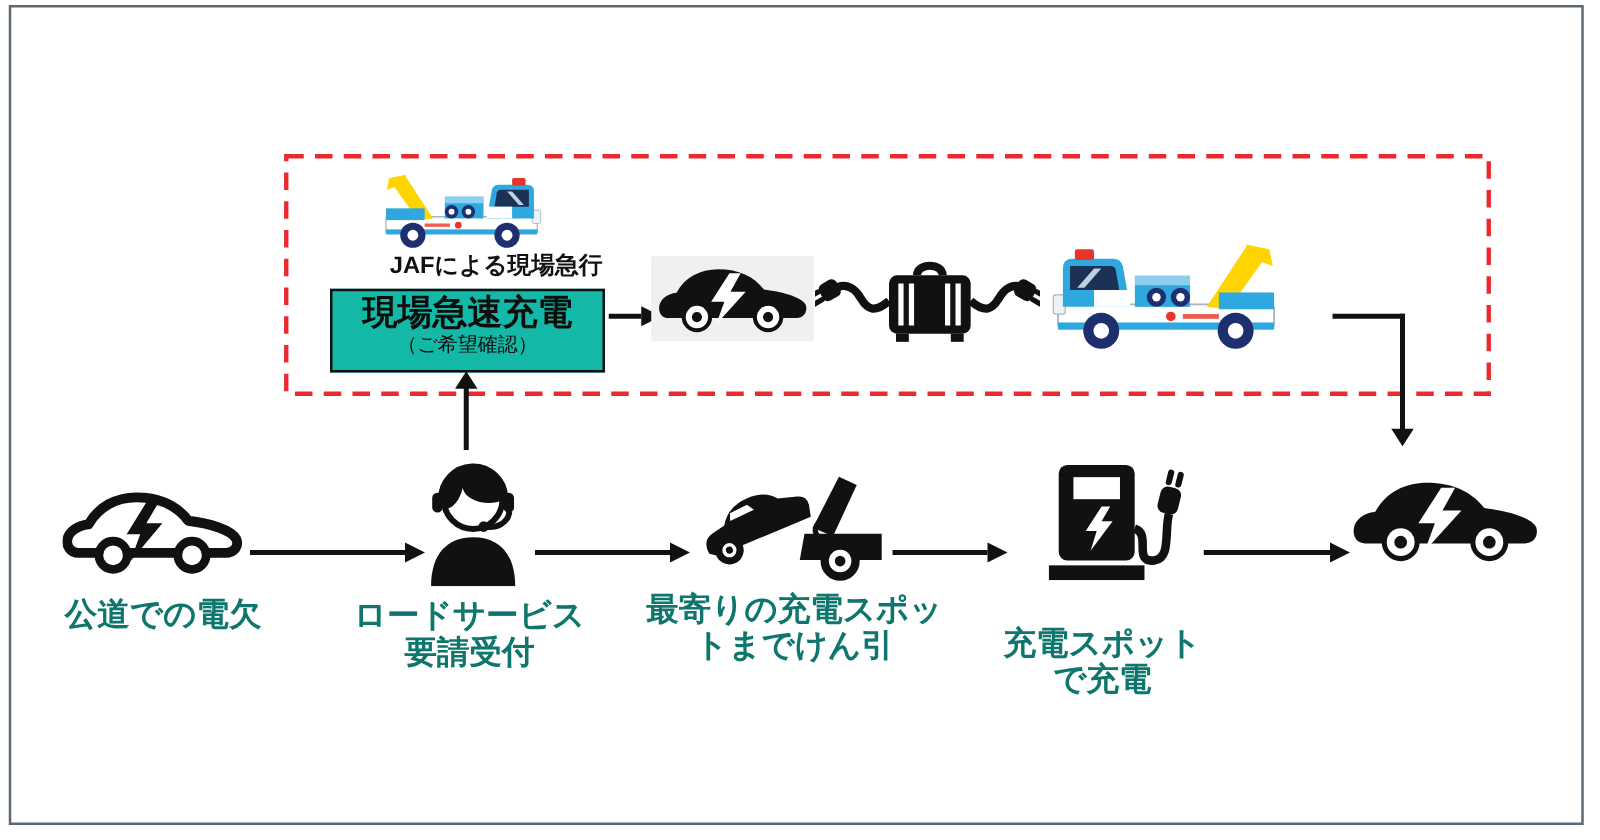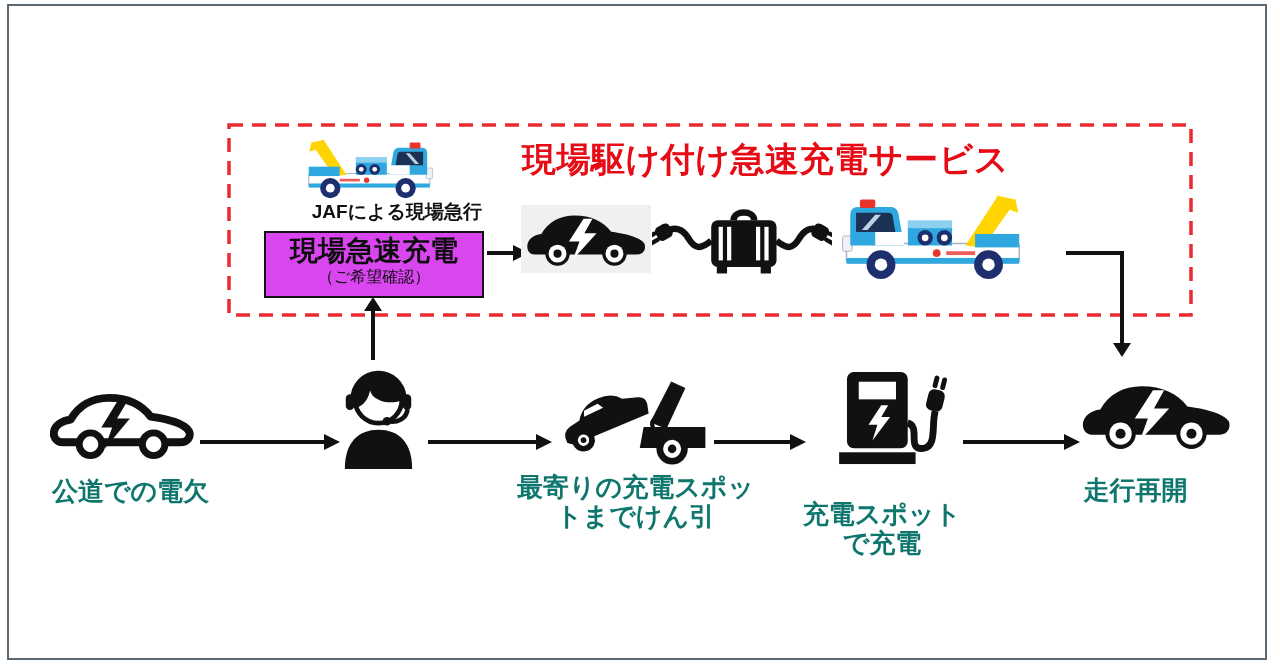--- a/index.html
+++ b/index.html
@@ -8,21 +8,21 @@
   .frame{position:absolute;left:7px;top:4px;width:1260px;height:656px;
          border:2px solid #5d6875;box-sizing:border-box;background:#fff;}
   .abs{position:absolute;}
   
   .dashed-box{left:226px;top:122px;width:968px;height:196px;}
   
   .service-title{left:498px;top:137px;width:535px;text-align:center;
     font-size:34px;font-weight:700;color:#e60b15;letter-spacing:0.5px;}
   .truck-caption{left:272px;top:199px;width:210px;text-align:right;
     font-size:19px;font-weight:700;color:#111;}
-  .option-box{left:264px;top:231px;width:220px;height:67px;background:#d946ef;
+  .option-box{left:264px;top:231px;width:220px;height:67px;background:#14b8a6;
     border:2.5px solid #111;box-sizing:border-box;text-align:center;
     font-family:"Liberation Serif","DejaVu Serif",serif;}
   .option-line1{font-size:28px;font-weight:700;line-height:1.2;margin-top:1px;}
   .option-line2{font-size:16px;line-height:1.1;}
   .step-label{font-size:26px;font-weight:700;line-height:1.1;text-align:center;
     white-space:pre-line;color:#0f766e;}
   
   .harrow{height:3.5px;background:#111;}
   .harrow::after{content:"";position:absolute;left:100%;top:50%;transform:translateY(-50%);
     width:0;height:0;border-left:16px solid #111;border-top:8px solid transparent;border-bottom:8px solid transparent;}
@@ -68,21 +68,20 @@
         <circle cx="162" cy="88" r="15" fill="#1d2f6e"></circle>
           <circle cx="162" cy="88" r="6.5" fill="#fff"></circle>
       </g>
     </defs>
   </svg>
 
   <svg class="abs dashed-box" viewBox="0 0 968 196">
     <rect x="3" y="3" width="962" height="190" fill="none" stroke="#ea2a2f" stroke-width="3.5" stroke-dasharray="14 9"></rect>
   </svg>
 
-  <div class="abs service-title">現場駆け付け急速充電サービス</div>
 
   <svg class="abs" style="left:302px;top:129px;width:140px;height:74px" viewBox="0 0 200 110">
     <use href="#jaf-truck" transform="translate(200,0) scale(-1,1)"></use>
   </svg>
   <div class="abs truck-caption">JAFによる現場急行</div>
 
   <div class="abs option-box">
     <div class="option-line1">現場急速充電</div>
     <div class="option-line2">（ご希望確認）</div>
   </div>
@@ -151,20 +150,22 @@
   <svg class="abs" style="left:330px;top:368px;width:97px;height:101px" viewBox="0 0 100 108">
     <path d="M14 108 C14 80 28 66 50 66 C72 66 86 80 86 108 Z" fill="#111"></path>
     <circle cx="50" cy="34" r="25" fill="#fff" stroke="#111" stroke-width="5"></circle>
     <path d="M27 42 C22 20 36 7 52 8 C68 9 78 20 76 34 C64 40 44 36 41 24 C39 34 33 41 27 42 Z" fill="#111"></path>
     <path d="M23 34 A27 27 0 0 1 77 32" fill="none" stroke="#111" stroke-width="6"></path>
     <rect x="15" y="28" width="9" height="17" rx="4.5" fill="#111"></rect>
     <rect x="76" y="28" width="9" height="17" rx="4.5" fill="#111"></rect>
     <path d="M81 44 C80 54 70 59 60 57" fill="none" stroke="#111" stroke-width="5"></path>
     <circle cx="59" cy="57" r="4.5" fill="#111"></circle>
   </svg>
+  <div class="abs step-label" style="left:268px;top:478px;width:215px">ロードサービス
+要請受付</div>
 
   <div class="abs harrow" style="left:428px;top:440px;width:108px"></div>
 
   <svg class="abs" style="left:560px;top:370px;width:152px;height:95px" viewBox="0 0 160 100">
     <g transform="rotate(-20 50 70)">
       <path d="M8 62 Q6 50 16 47 L28 44 Q36 30 54 29 Q70 28 78 38 L94 42 Q102 44 101 52 L99 62 L14 66 Z" fill="#111"></path>
       <path d="M36 36 L52 34 L56 40 L34 42 Z" fill="#fff"></path>
       <circle cx="25" cy="65" r="9" fill="#fff" stroke="#111" stroke-width="6"></circle>
       <circle cx="25" cy="65" r="3" fill="#111"></circle>
     </g>
@@ -199,14 +200,13 @@
   <svg class="abs" style="left:1080px;top:376px;width:152px;height:79px" viewBox="0 0 150 78">
     <path d="M12 58 L138 58 C146 58 149 51 147 45 C143 37 122 32 106 30 C96 17 81 10 61 10 C43 10 28 18 20 33 C10 34 4 40 3 46 C2 52 5 58 12 58 Z" fill="#111"></path>
     <circle cx="40" cy="57" r="15" fill="#111"></circle>
       <circle cx="40" cy="57" r="11" fill="#fff"></circle>
       <circle cx="40" cy="57" r="5" fill="#111"></circle>
     <circle cx="110" cy="57" r="15" fill="#111"></circle>
       <circle cx="110" cy="57" r="11" fill="#fff"></circle>
       <circle cx="110" cy="57" r="5" fill="#111"></circle>
     <path d="M72 14 L54 42 L67 42 L59 64 L88 32 L73 32 L83 14 Z" fill="#fff"></path>
   </svg>
-  <div class="abs step-label" style="left:1053px;top:476px;width:165px">走行再開</div>
 </div>
 
 </body></html>

